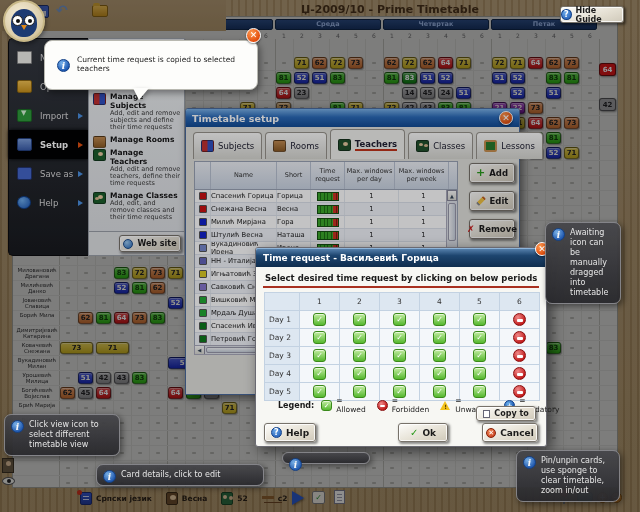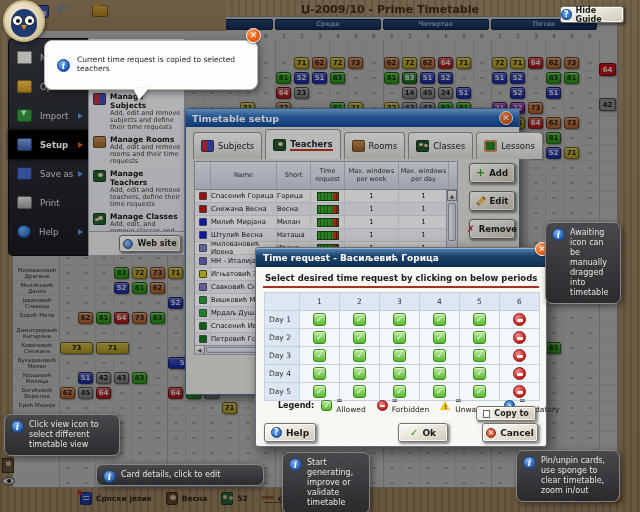--- a/index.html
+++ b/index.html
@@ -1292,24 +1292,20 @@
         <div class="micon mi-setup"></div>
         <span class="mlabel">Setup</span>
         <div class="marrow red"></div>
       </div>
       <div class="mitem">
         <div class="micon mi-save"></div>
         <span class="mlabel">Save as</span>
         <div class="marrow"></div>
       </div>
       <div class="mitem">
-        <div class="micon mi-print"></div>
-        <span class="mlabel">Print</span>
-      </div>
-      <div class="mitem">
         <div class="micon mi-help"></div>
         <span class="mlabel">Help</span>
         <div class="marrow"></div>
       </div>
     </div>
   <div id="menu-pane">
     <div class="pane-title">Timetable Setup</div>
     <div id="pane-entries">
         <div class="pentry">
           <div class="picon pi-info"></div>
@@ -1317,21 +1313,20 @@
           <div class="pdesc">Set basic timetable info and manage periods and days</div>
         </div>
         <div class="pentry">
           <div class="picon pi-subj"></div>
           <div class="ptitle">Manage Subjects</div>
           <div class="pdesc">Add, edit and remove subjects and define their time requests</div>
         </div>
         <div class="pentry">
           <div class="picon pi-room"></div>
           <div class="ptitle">Manage Rooms</div>
-          <div class="pdesc">Add, edit and remove rooms and their time requests</div>
         </div>
         <div class="pentry">
           <div class="picon pi-teach"></div>
           <div class="ptitle">Manage Teachers</div>
           <div class="pdesc">Add, edit and remove teachers, define their time requests</div>
         </div>
         <div class="pentry">
           <div class="picon pi-class"></div>
           <div class="ptitle">Manage Classes</div>
           <div class="pdesc">Add, edit, and remove classes and their time requests</div>
@@ -1348,45 +1343,45 @@
   <div id="setup-dialog">
     <div class="dlg-titlebar">
       <span class="dlg-title">Timetable setup</span>
       <span class="xbtn">✕</span>
     </div>
     <div id="tabs">
         <div class="tab">
           <div class="tico ti-subjects"></div>
           <span class="tlabel">Subjects</span>
         </div>
+        <div class="tab">
+          <div class="tico ti-rooms"></div>
+          <span class="tlabel">Rooms</span>
+        </div>
         <div class="tab active">
           <div class="tico ti-teachers"></div>
           <span class="tlabel">Teachers</span>
-        </div>
-        <div class="tab">
-          <div class="tico ti-rooms"></div>
-          <span class="tlabel">Rooms</span>
         </div>
         <div class="tab">
           <div class="tico ti-classes"></div>
           <span class="tlabel">Classes</span>
         </div>
         <div class="tab">
           <div class="tico ti-lessons"></div>
           <span class="tlabel">Lessons</span>
         </div>
       </div>
     <div id="teacher-table">
       <div id="tt-header">
           <div class="th" style="width: 16px;"></div>
           <div class="th" style="width: 66px;">Name</div>
           <div class="th" style="width: 34px;">Short</div>
           <div class="th" style="width: 34px;">Time request</div>
+          <div class="th" style="width: 50px;">Max. windows per day</div>
           <div class="th" style="width: 54px;">Max. windows per week</div>
-          <div class="th" style="width: 50px;">Max. windows per day</div>
         </div>
       <div id="tt-body">
           <div class="trow">
             <div class="td" style="width: 16px;">
               <div class="swatch" style="background: rgb(204, 17, 17);"></div>
             </div>
             <div class="td" style="width: 66px;">Спасенић Горица</div>
             <div class="td" style="width: 34px;">Горица</div>
             <div class="td" style="width: 34px;">
               <div class="mini-tr"></div>
@@ -1404,21 +1399,21 @@
               <div class="mini-tr"></div>
             </div>
             <div class="td" style="width: 54px; justify-content: center;">1</div>
             <div class="td" style="width: 50px; justify-content: center;">1</div>
           </div>
           <div class="trow">
             <div class="td" style="width: 16px;">
               <div class="swatch" style="background: rgb(17, 34, 204);"></div>
             </div>
             <div class="td" style="width: 66px;">Милић Мирјана</div>
-            <div class="td" style="width: 34px;">Милан</div>
+            <div class="td" style="width: 34px;">Гора</div>
             <div class="td" style="width: 34px;">
               <div class="mini-tr"></div>
             </div>
             <div class="td" style="width: 54px; justify-content: center;">1</div>
             <div class="td" style="width: 50px; justify-content: center;">1</div>
           </div>
           <div class="trow">
             <div class="td" style="width: 16px;">
               <div class="swatch" style="background: rgb(17, 34, 204);"></div>
             </div>
@@ -1427,21 +1422,21 @@
             <div class="td" style="width: 34px;">
               <div class="mini-tr"></div>
             </div>
             <div class="td" style="width: 54px; justify-content: center;">1</div>
             <div class="td" style="width: 50px; justify-content: center;">1</div>
           </div>
           <div class="trow">
             <div class="td" style="width: 16px;">
               <div class="swatch" style="background: rgb(119, 136, 204);"></div>
             </div>
-            <div class="td" style="width: 66px;">Миловановић Ирена</div>
+            <div class="td" style="width: 66px;">Вукадиновић Ирена</div>
             <div class="td" style="width: 34px;">Ирена</div>
             <div class="td" style="width: 34px;">
               <div class="mini-tr"></div>
             </div>
             <div class="td" style="width: 54px; justify-content: center;">1</div>
             <div class="td" style="width: 50px; justify-content: center;">1</div>
           </div>
           <div class="trow">
             <div class="td" style="width: 16px;">
               <div class="swatch" style="background: rgb(102, 102, 187);"></div>
@@ -1725,21 +1720,20 @@
   <div class="gtip" id="tip-view">
     <span class="ico-info">i</span>
     <span>Click view icon to select different timetable view</span>
   </div>
   <div class="gtip" id="tip-card">
     <span class="ico-info">i</span>
     <span>Card details, click to edit</span>
   </div>
   <div class="gtip" id="tip-generate">
     <span class="ico-info">i</span>
-    <span>Start generating, improve or validate timetable</span>
   </div>
   <div class="gtip" id="tip-pin">
     <span class="ico-info">i</span>
     <span>Pin/unpin cards, use sponge to clear timetable, zoom in/out</span>
   </div>
   <div class="stone-btn" id="hideguide-btn">
     <span class="ico-help">?</span>
     <span>Hide Guide</span>
   </div>
 </div>

